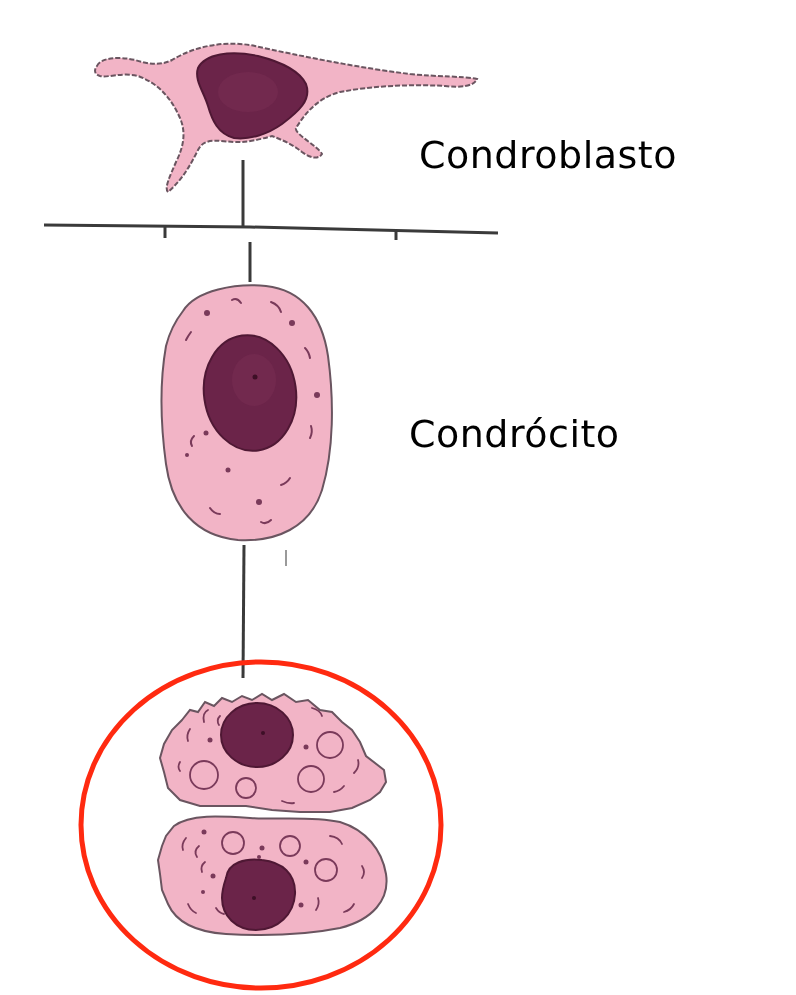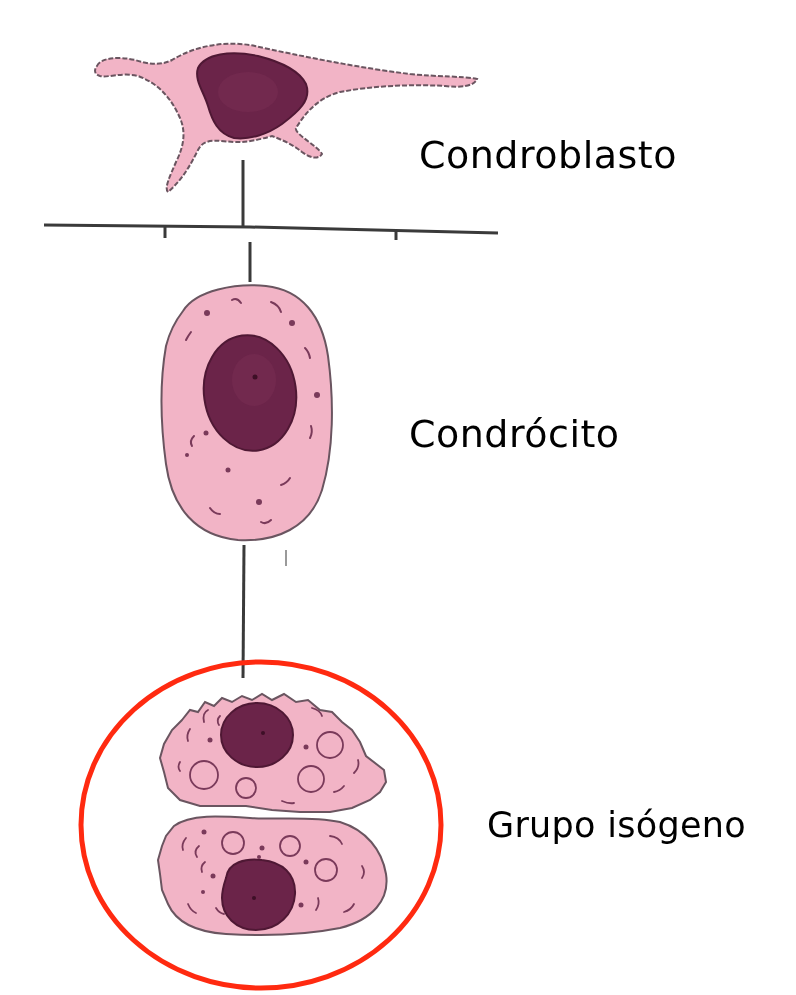--- a/index.html
+++ b/index.html
@@ -174,14 +174,13 @@
         <path d="M216 908 q3 5 8 6"></path>
         <path d="M205 862 q-5 4 -3 10"></path>
       </g>
     </g>
 
     <ellipse cx="261" cy="825" rx="180" ry="163" fill="none" stroke="#ff2a10" stroke-width="5"></ellipse>
   </svg>
 
   <div class="label" id="lbl-condroblasto">Condroblasto</div>
   <div class="label" id="lbl-condrocito">Condrócito</div>
-  <div class="label" id="lbl-grupo">Grupo isógeno</div>
 </div>
 
 </body></html>

